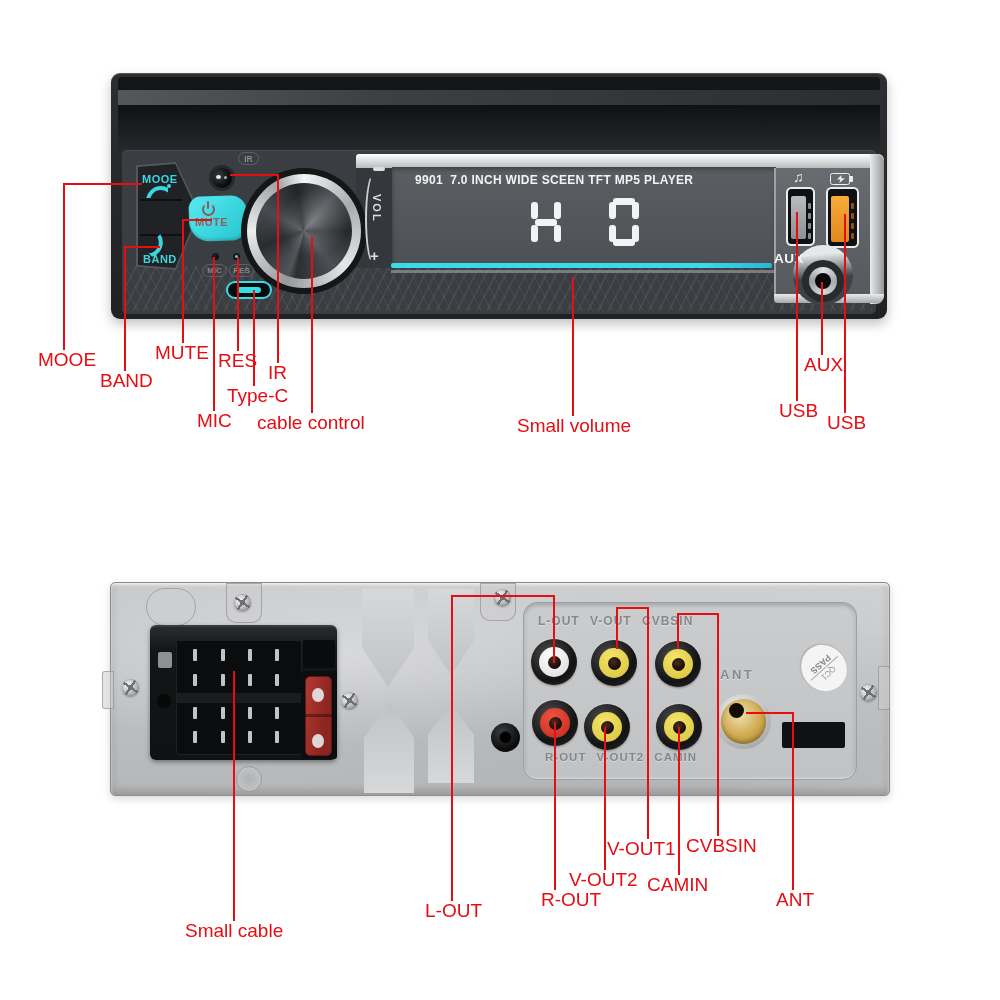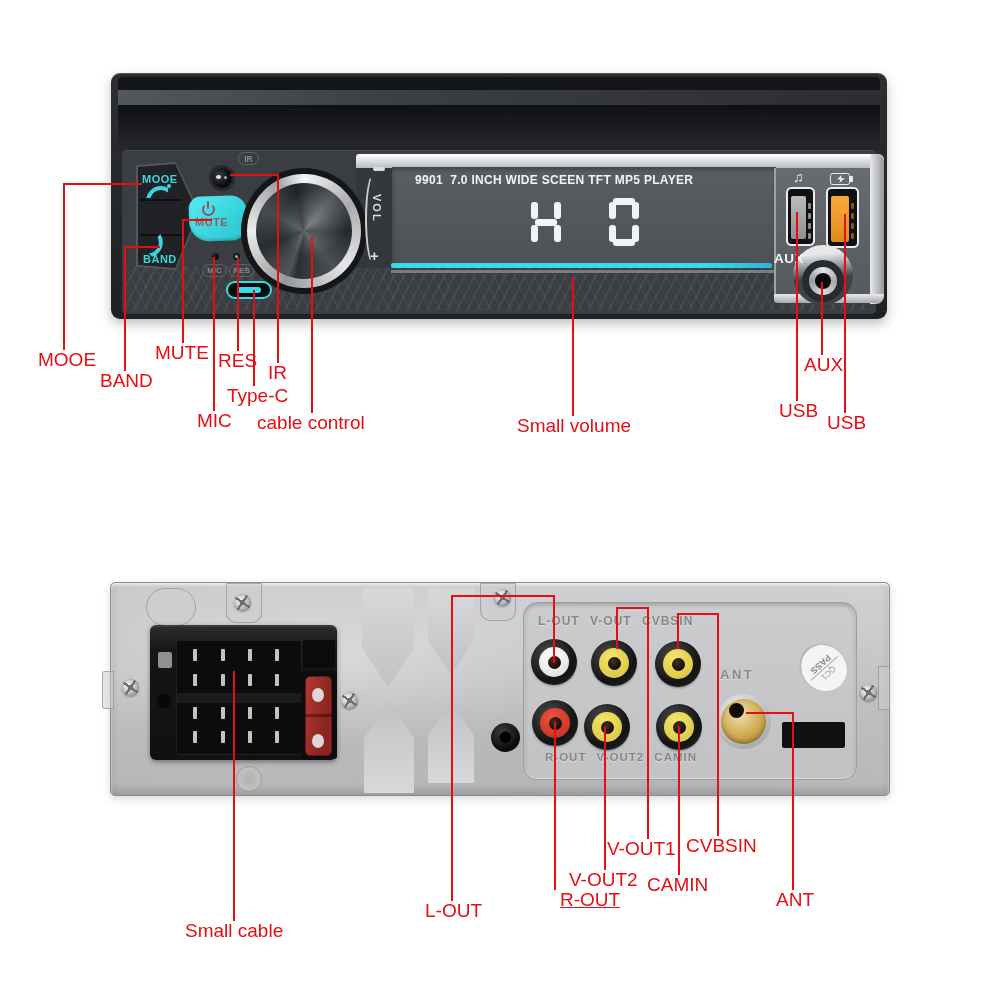--- a/index.html
+++ b/index.html
@@ -387,21 +387,21 @@
 
   <div class="rl" style="left: 233px; top: 671px; width: 2px; height: 250px; background: rgb(230, 13, 19);"></div>
   <div class="ann" style="left: 185px; top: 921px; color: rgb(230, 13, 19);">Small cable</div>
 
   <div class="rl" style="left: 553px; top: 595px; width: 2px; height: 68px; background: rgb(230, 13, 19);"></div>
   <div class="rl" style="left: 451px; top: 595px; width: 104px; height: 2px; background: rgb(230, 13, 19);"></div>
   <div class="rl" style="left: 451px; top: 595px; width: 2px; height: 306px; background: rgb(230, 13, 19);"></div>
   <div class="ann" style="left: 425px; top: 901px; color: rgb(230, 13, 19);">L-OUT</div>
 
   <div class="rl" style="left: 554px; top: 722px; width: 2px; height: 168px; background: rgb(230, 13, 19);"></div>
-  <div class="ann" style="left: 560px; top: 890px; color: rgb(230, 13, 19); text-decoration: underline;">R-OUT</div>
+  <div class="ann" style="left: 541px; top: 890px; color: rgb(230, 13, 19);">R-OUT</div>
 
   <div class="rl" style="left: 604px; top: 727px; width: 2px; height: 143px; background: rgb(230, 13, 19);"></div>
   <div class="ann" style="left: 569px; top: 870px; color: rgb(230, 13, 19);">V-OUT2</div>
 
   <div class="rl" style="left: 616px; top: 607px; width: 2px; height: 42px; background: rgb(230, 13, 19);"></div>
   <div class="rl" style="left: 616px; top: 607px; width: 33px; height: 2px; background: rgb(230, 13, 19);"></div>
   <div class="rl" style="left: 647px; top: 607px; width: 2px; height: 232px; background: rgb(230, 13, 19);"></div>
   <div class="ann" style="left: 607px; top: 839px; color: rgb(230, 13, 19);">V-OUT1</div>
 
   <div class="rl" style="left: 678px; top: 727px; width: 2px; height: 148px; background: rgb(230, 13, 19);"></div>

